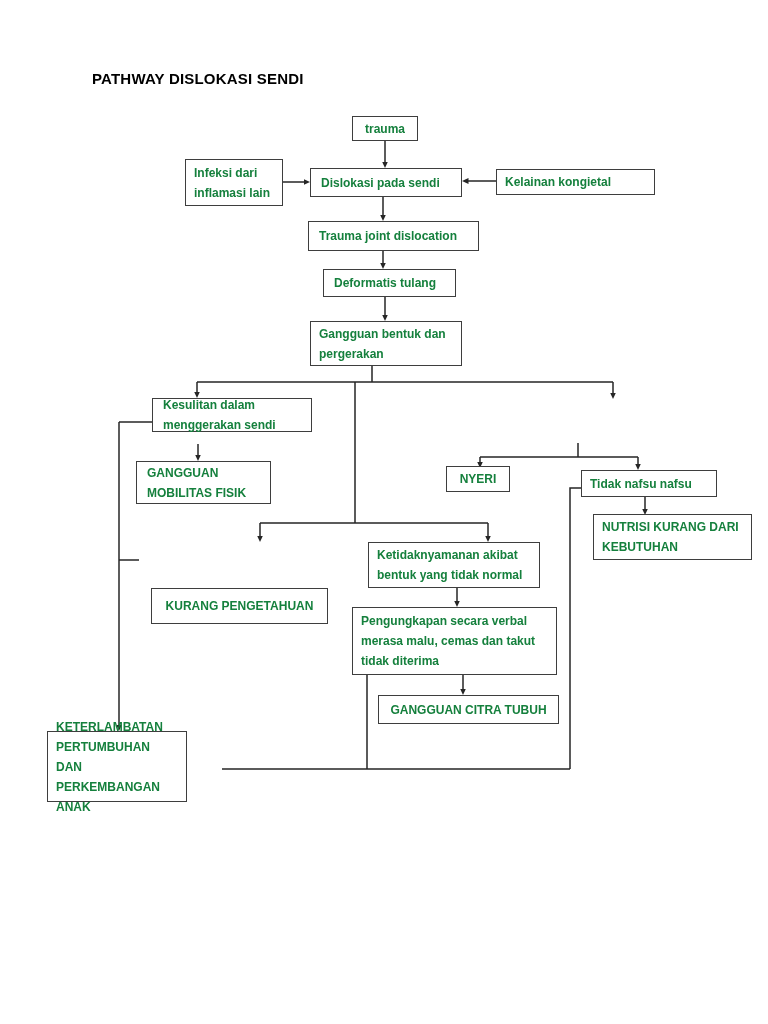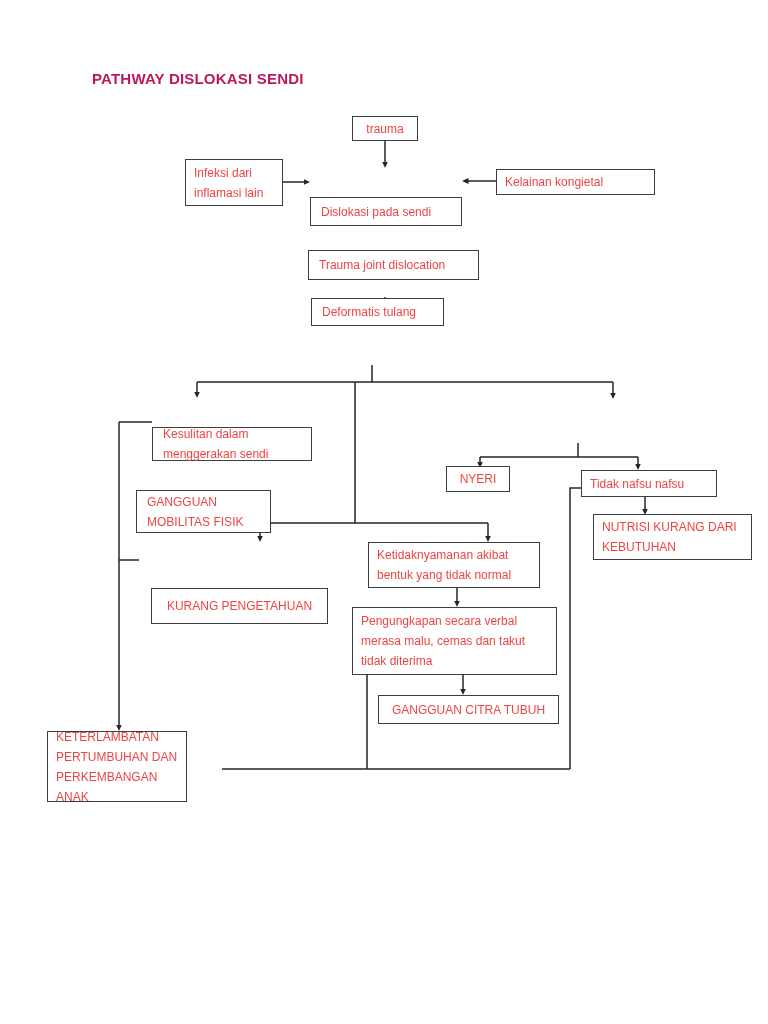--- a/index.html
+++ b/index.html
@@ -12,45 +12,45 @@
     color: #1f1f1f;
     overflow: hidden;
   }
   .title {
     position: absolute;
     left: 92px;
     top: 70px;
     font-size: 15px;
     font-weight: bold;
     letter-spacing: 0.2px;
-    color: #be185d;
+    color: #000000;
     white-space: nowrap;
   }
   .wires {
     position: absolute;
     left: 0; top: 0;
     width: 768px;
     height: 1024px;
   }
   .node {
     position: absolute;
     box-sizing: border-box;
     border: 1.5px solid #3e3e3e;
     background: #ffffff;
     font-size: 12px;
-    font-weight: normal;
+    font-weight: bold;
     line-height: 20px;
-    color: #ef4444;
+    color: #15803d;
     display: flex;
     flex-direction: column;
     justify-content: center;
     padding: 1px 8px;
   }
   .node.center { align-items: center; text-align: center; }
-  .node.pad10 { padding-left: 10px; padding-right: 10px; margin-top: 29px; }
+  .node.pad10 { padding-left: 10px; padding-right: 10px; }
   .node.pad5  { padding-left: 5px;  padding-right: 5px; }
 </style>
 </head>
 <body>
 
 <div class="page">
 
   <div class="title">PATHWAY DISLOKASI SENDI</div>
 
   <svg class="wires" viewBox="0 0 768 1024" xmlns="http://www.w3.org/2000/svg">
@@ -92,22 +92,23 @@
   <div class="node center" style="left:352px;top:116px;width:66px;height:25px">trauma</div>
 
   <div class="node" style="left:185px;top:159px;width:98px;height:47px">Infeksi dari inflamasi lain</div>
 
   <div class="node pad10" style="left:310px;top:168px;width:152px;height:29px">Dislokasi pada sendi</div>
 
   <div class="node" style="left:496px;top:169px;width:159px;height:26px">Kelainan kongietal</div>
 
   <div class="node pad10" style="left:308px;top:221px;width:171px;height:30px">Trauma joint dislocation</div>
 
-  <div class="node pad10" style="left:311px;top:269px;width:133px;height:28px">Deformatis tulang</div>
+  <div class="node pad10" style="left:323px;top:269px;width:133px;height:28px">Deformatis tulang</div>
 
+  <div class="node" style="left:310px;top:321px;width:152px;height:45px">Gangguan bentuk dan pergerakan</div>
 
   <div class="node pad10" style="left:152px;top:398px;width:160px;height:34px">Kesulitan dalam menggerakan sendi</div>
 
   <div class="node pad10" style="left:136px;top:461px;width:135px;height:43px">GANGGUAN MOBILITAS FISIK</div>
 
 
   <div class="node center" style="left:446px;top:466px;width:64px;height:26px">NYERI</div>
 
   <div class="node" style="left:581px;top:470px;width:136px;height:27px">Tidak nafsu nafsu</div>
 

